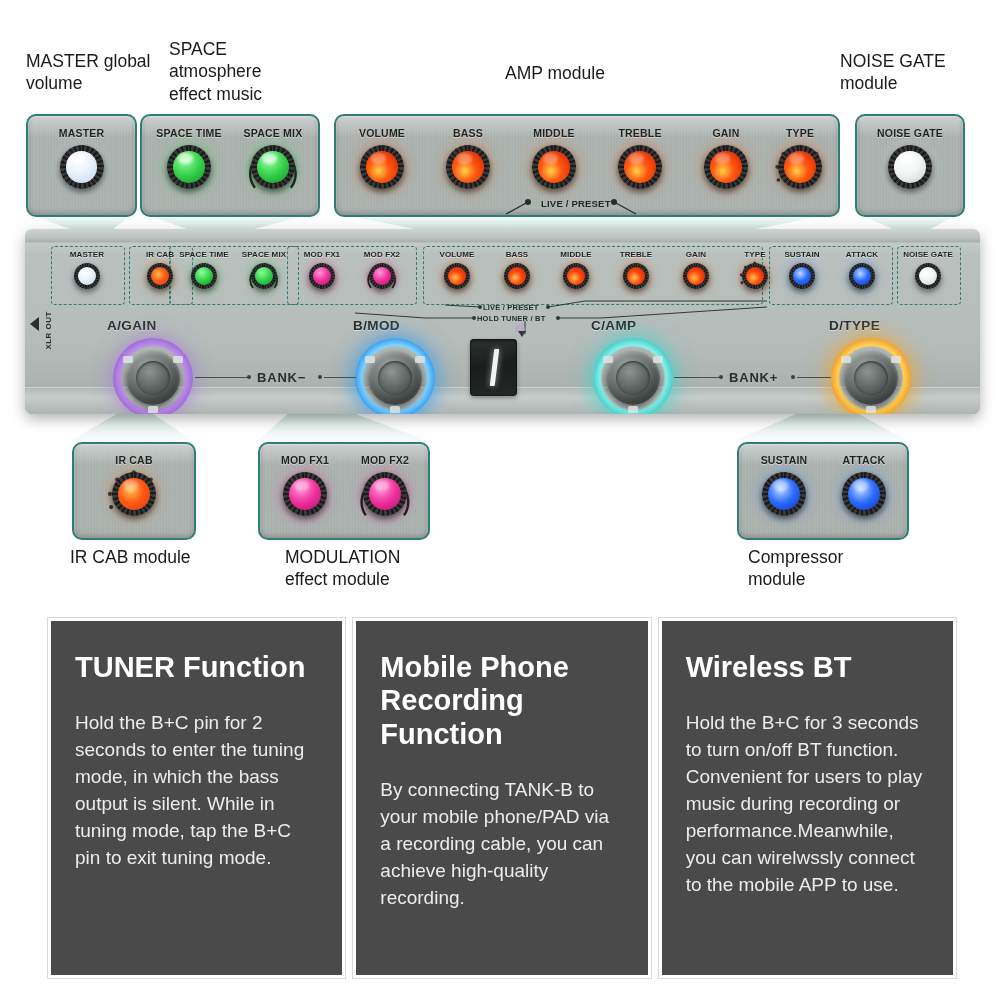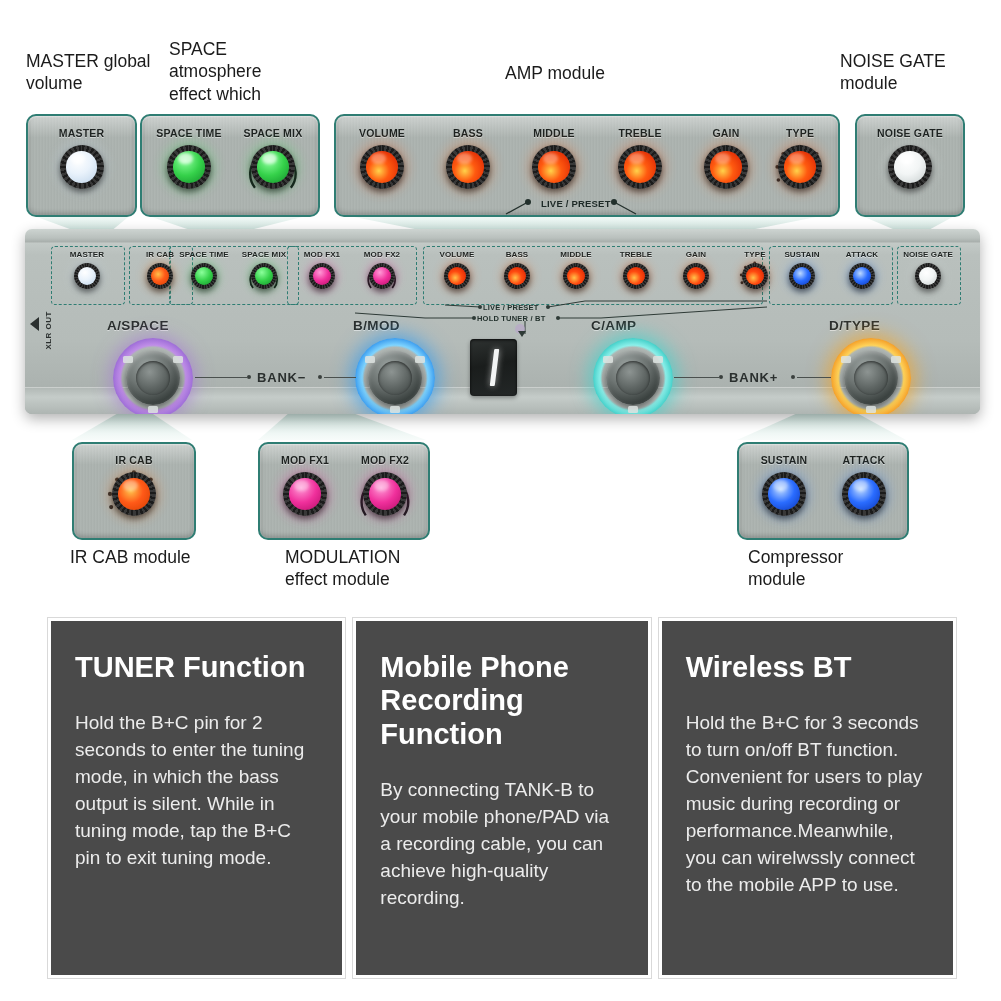--- a/index.html
+++ b/index.html
@@ -188,21 +188,21 @@
 
     <polygon points="120,412 150,412 192,440 72,440" fill="url(#bmDn)"></polygon>
     <polygon points="290,412 350,412 426,440 258,440" fill="url(#bmDn)"></polygon>
     <polygon points="800,412 855,412 906,440 737,440" fill="url(#bmDn)"></polygon>
   </svg>
 
   <div class="caption" style="left:26px;top:50px;width:150px;">MASTER global
 volume</div>
   <div class="caption" style="left:169px;top:38px;width:160px;">SPACE
 atmosphere
-effect which</div>
+effect music</div>
   <div class="caption" style="left:505px;top:62px;width:200px;">AMP module</div>
   <div class="caption" style="left:840px;top:50px;width:160px;">NOISE GATE
 module</div>
 
   <div class="module" style="left:26px;top:114px;width:107px;height:99px;">
     <div class="knobwrap" style="left:0;top:11px;width:107px;">
       <div class="klabel">MASTER</div>
       <div class="knob" style="width:44px;height:44px;margin-top:6px;">
         <div class="glow" style="background:radial-gradient(circle,#cfe2f7 0%,rgba(207,226,247,0) 70%);"></div>
         <div class="ridge"></div>
@@ -479,21 +479,21 @@
       <circle cx="523" cy="78" r="2" fill="#2e3a36"></circle>
       <circle cx="449" cy="89" r="2" fill="#2e3a36"></circle>
       <circle cx="533" cy="89" r="2" fill="#2e3a36"></circle>
       <circle cx="495" cy="100" r="5" fill="#b8a8c8" opacity="0.75"></circle>
       <polygon points="497,108 493,102 501,102" fill="#2e3a36"></polygon>
     </svg>
 
     <div class="xlrtri" style="left:5px;top:88px;"></div>
     <div class="xlr" style="left:19px;top:82px;">XLR OUT</div>
 
-    <div class="fswname" style="left:82px;top:89px;">A/SPACE</div>
+    <div class="fswname" style="left:82px;top:89px;">A/GAIN</div>
     <div class="fswname" style="left:328px;top:89px;">B/MOD</div>
     <div class="fswname" style="left:566px;top:89px;">C/AMP</div>
     <div class="fswname" style="left:804px;top:89px;">D/TYPE</div>
 
     <div class="fsw" style="left:88px;top:109px;">
       <div class="halo" style="background:radial-gradient(circle,rgba(0,0,0,0) 54%,#c08ee8 58%,#8f5fd0 76%,rgba(143,95,208,0) 86%);box-shadow:0 0 18px 2px rgba(167,121,214,.7);"></div>
       <div class="body"></div>
         <div class="plunger"></div>
       <div class="tab" style="left:10px;top:18px;"></div>
         <div class="tab" style="right:10px;top:18px;"></div>

